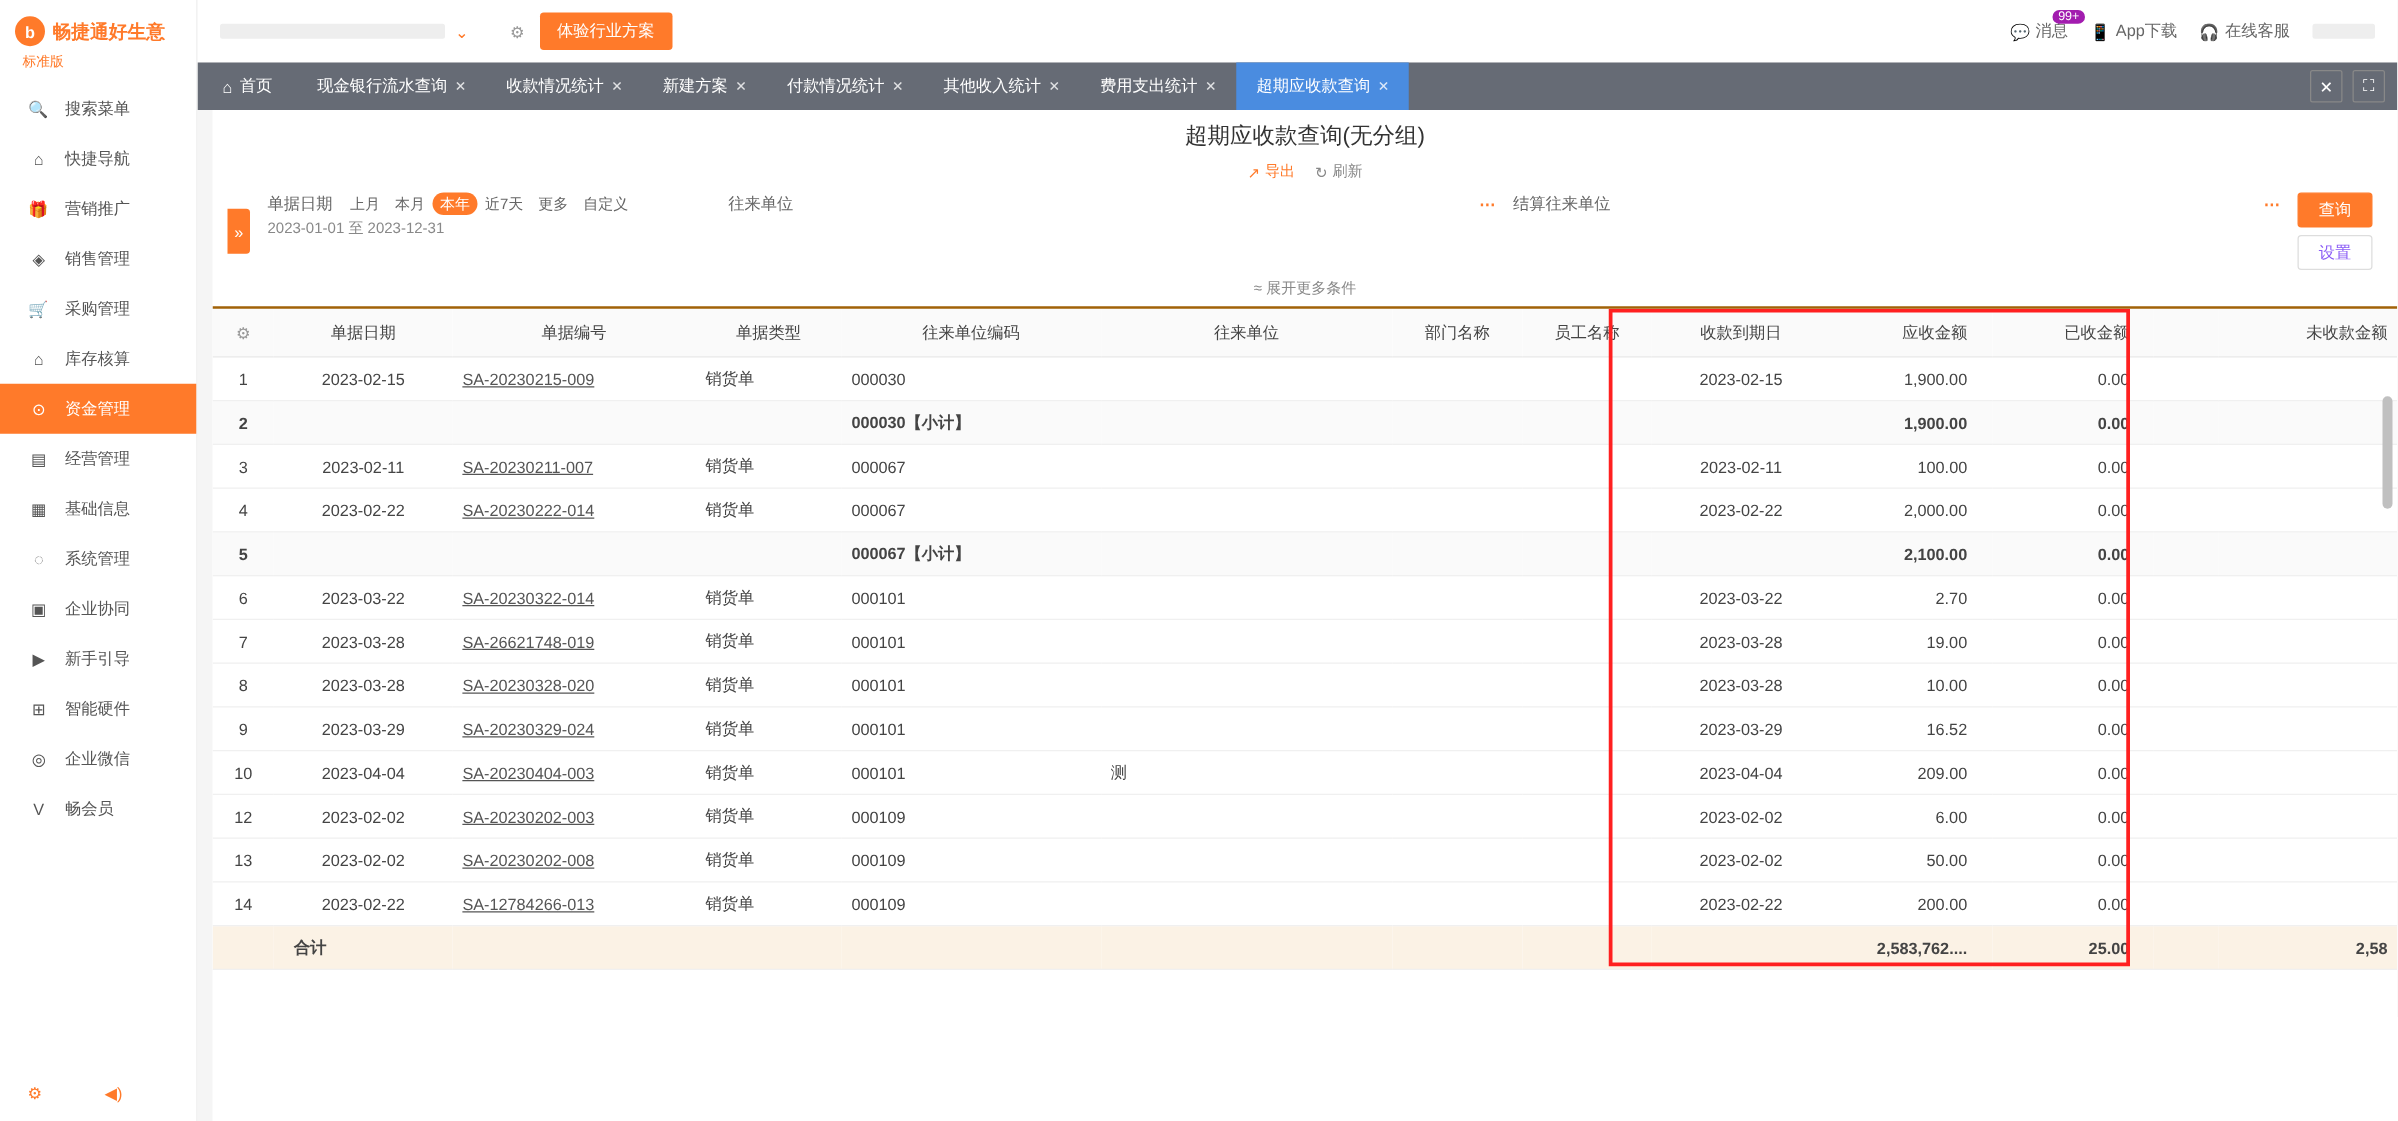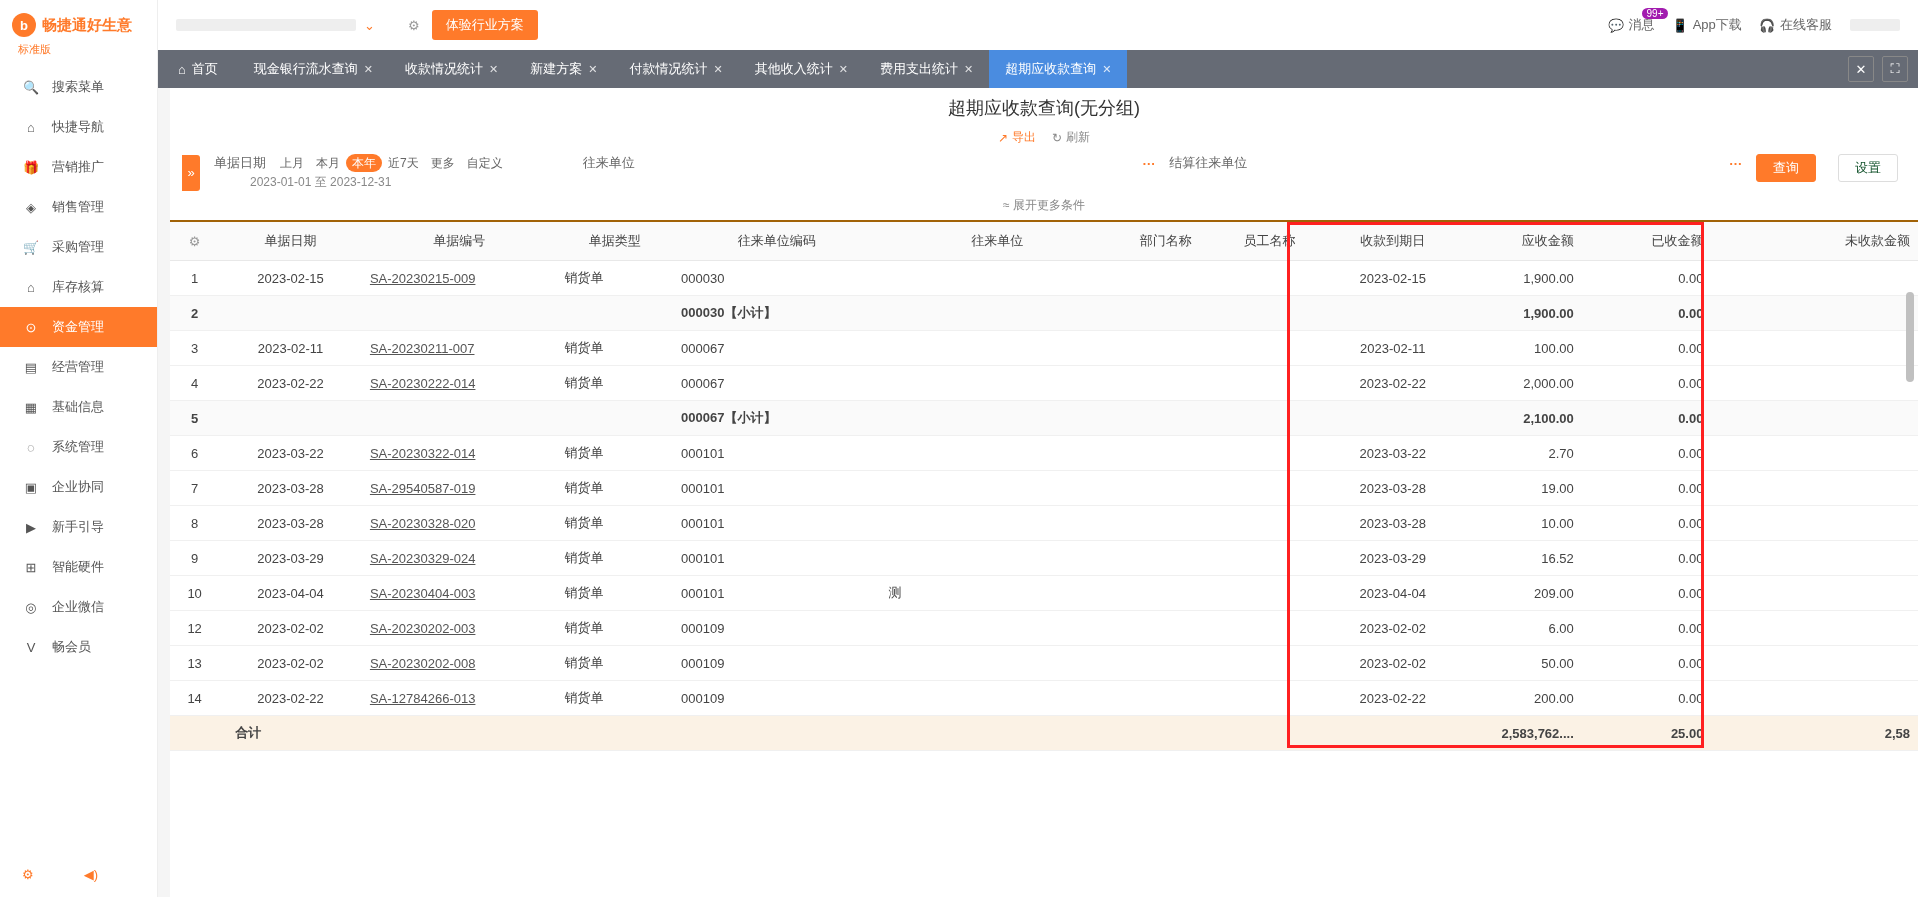--- a/index.html
+++ b/index.html
@@ -54,25 +54,25 @@
     .header-action.gray { color: #888; }
     
     
     .filter-bar { padding: 8px 20px 0 12px; display: flex; align-items: flex-start; gap: 14px; }
     .collapse-toggle { width: 18px; height: 36px; background: #ff7a2a; color: #fff; display: flex; align-items: center; justify-content: center; cursor: pointer; border-radius: 0 3px 3px 0; align-self: center; }
     .filter-group { display: flex; flex-direction: column; gap: 2px; }
     .filter-row1 { display: flex; align-items: center; gap: 8px; }
     .filter-label { color: #666; font-size: 13px; }
     .date-preset { color: #666; font-size: 12px; padding: 2px 6px; cursor: pointer; }
     .date-preset.active { background: #ff7a2a; color: #fff; border-radius: 10px; }
-    .filter-range { color: #888; font-size: 12px; margin-left: 36px; }
+    .filter-range { color: #888; font-size: 12px; }
     .filter-field { display: flex; align-items: center; gap: 8px; flex: 1; }
     .filter-field .dots { color: #ff7a2a; cursor: pointer; font-weight: bold; margin-left: auto; }
-    .filter-actions { display: flex; flex-direction: row; gap: 22px; }
-    .btn { padding: 4px 16px; border-radius: 3px; cursor: pointer; font-size: 13px; border: 1px solid #ddd; background: #fff; color: #14532d; }
+    .filter-actions { display: flex; flex-direction: column; gap: 6px; }
+    .btn { padding: 4px 16px; border-radius: 3px; cursor: pointer; font-size: 13px; border: 1px solid #ddd; background: #fff; color: #8b5cf6; }
     .btn.primary { background: #ff7a2a; color: #fff; border-color: #ff7a2a; }
     
     
     .expand-bar { text-align: center; padding: 6px 0; color: #888; font-size: 12px; cursor: pointer; border-bottom: 2px solid #a16207; }
     
     
     .table-wrap { flex: 1; overflow: auto; position: relative; }
     .table-container { position: relative; }
     .highlight-box { position: absolute; border: 3px solid #ff2020; top: 0; left: 1117px; width: 417px; height: 526px; z-index: 5; pointer-events: none; }
     table { width: 100%; border-collapse: collapse; table-layout: fixed; }
@@ -392,21 +392,21 @@
     <td class="col-emp"></td>
     <td class="col-due">2023-03-22</td>
     <td class="col-amt">2.70</td>
     <td class="col-amt">0.00</td>
     <td></td>
     <td class="col-unpaid"></td>
                 </tr>
                 <tr>
     <td class="col-idx">7</td>
     <td class="col-date">2023-03-28</td>
-    <td class="col-docno"><span class="link">SA-29540587-019</span></td>
+    <td class="col-docno"><span class="link">SA-26621748-019</span></td>
     <td class="col-type">销货单</td>
     <td class="col-code">000101</td>
     <td class="col-unit"></td>
     <td class="col-dept"></td>
     <td class="col-emp"></td>
     <td class="col-due">2023-03-28</td>
     <td class="col-amt">19.00</td>
     <td class="col-amt">0.00</td>
     <td></td>
     <td class="col-unpaid"></td>

